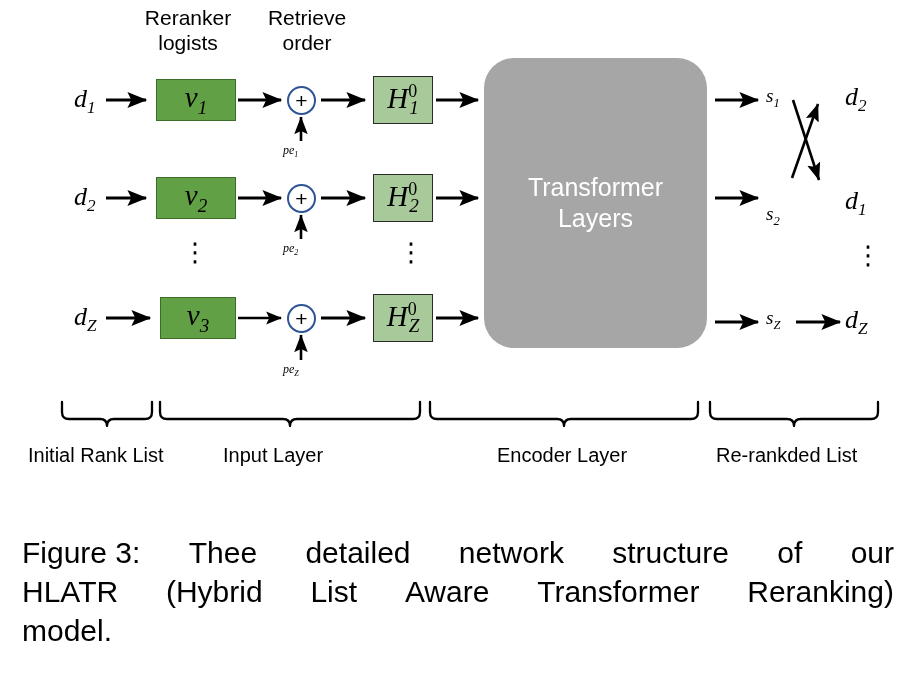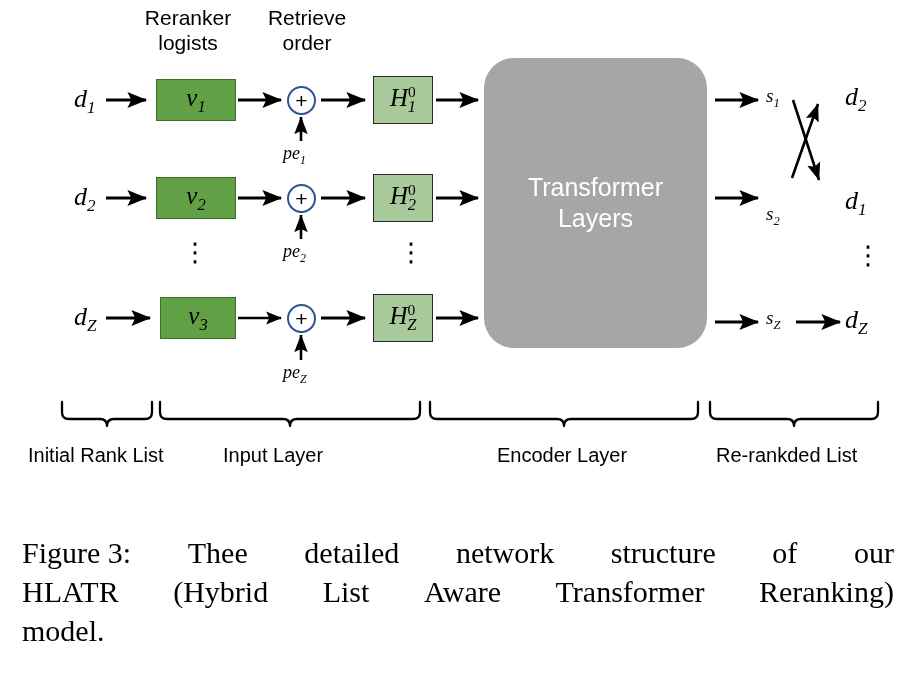--- a/index.html
+++ b/index.html
@@ -51,22 +51,22 @@
     font-size: 0.66em;
     font-style: italic;
   }
   .math-label sup {
     font-size: 0.62em;
     font-style: normal;
   }
 
   .d-label { font-size: 26px; }
   .s-label { font-size: 19px; }
-  .pe-label { font-size: 18px; }
-  .box-label { font-size: 25px; }
+  .pe-label { font-size: 12px; }
+  .box-label { font-size: 29px; }
 
   .vbox {
     position: absolute;
     background: #61A044;
     border: 1.5px solid #3C6E2A;
     box-sizing: border-box;
     display: flex;
     align-items: center;
     justify-content: center;
   }
@@ -128,21 +128,21 @@
     font-size: 20px;
     color: #000000;
     white-space: nowrap;
   }
 
   #caption {
     position: absolute;
     left: 22px;
     top: 533px;
     width: 872px;
-    font-family: Liberation Serif, serif;
+    font-family: Liberation Sans, sans-serif;
     font-size: 30px;
     line-height: 1.30;
     color: #000000;
     text-align: justify;
     text-justify: inter-word;
   }
   #caption .cap-line { display: block; }
   #caption .cap-justified {
     display: flex;
     justify-content: space-between;

